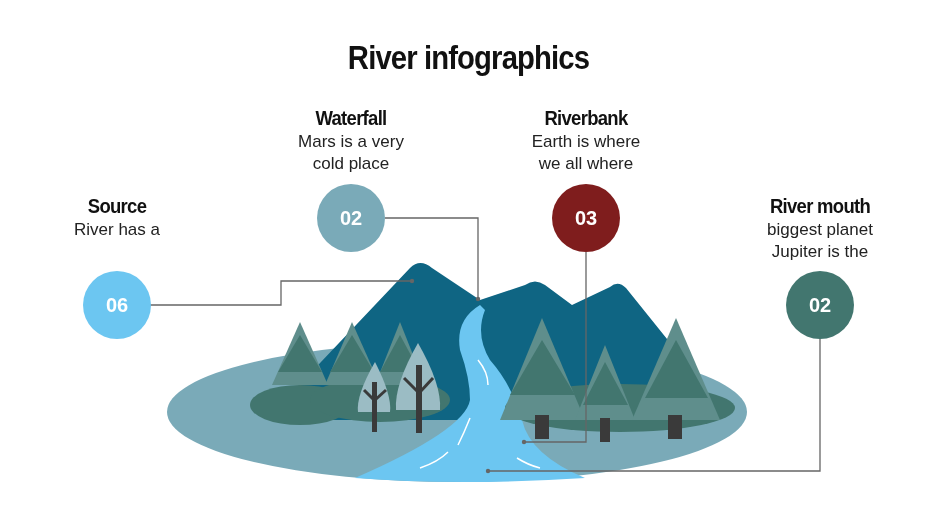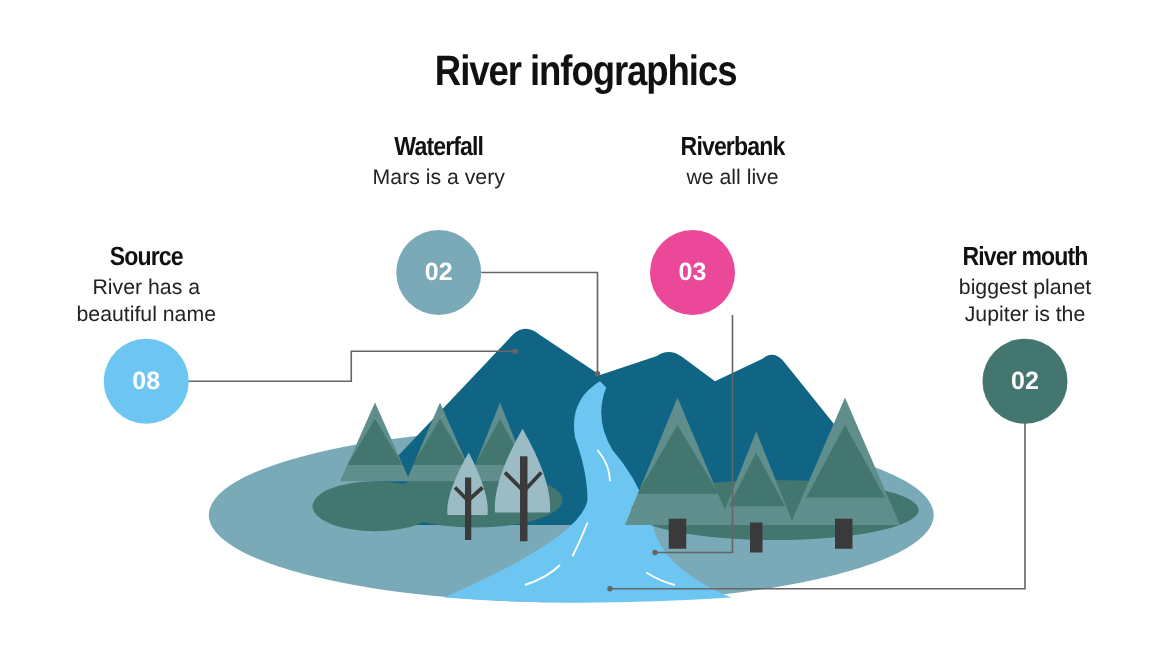--- a/index.html
+++ b/index.html
@@ -70,39 +70,40 @@
     <circle cx="412" cy="281" r="2.2"></circle>
     <circle cx="478" cy="299" r="2.2"></circle>
     <circle cx="524" cy="442" r="2.2"></circle>
     <circle cx="488" cy="471" r="2.2"></circle>
   </g>
 </svg>
 
 <div class="label" style="left:17px;top:193px;">
   <span class="h">Source</span>
   <span class="d">River has a</span>
-  <span class="d">beautiful name</span>
 </div>
 <div class="circle" style="left:83px;top:271px;background:#6cc6f1;">
-  <span>08</span>
+  <span>06</span>
 </div>
 
 <div class="label" style="left:251px;top:105px;text-align:center;">
   <span class="h">Waterfall</span>
   <span class="d">Mars is a very</span>
+  <span class="d">cold place</span>
 </div>
 <div class="circle" style="left:317px;top:184px;background:#7aaab8;">
   <span>02</span>
 </div>
 
 <div class="label" style="left:486px;top:105px;">
   <span class="h">Riverbank</span>
-  <span class="d">we all live</span>
+  <span class="d">Earth is where</span>
+  <span class="d">we all where</span>
 </div>
-<div class="circle" style="left:520px;top:184px;background:#ec4899;">
+<div class="circle" style="left:552px;top:184px;background:#7f1d1d;">
   <span>03</span>
 </div>
 
 <div class="label" style="left:720px;top:193px;">
   <span class="h">River mouth</span>
   <span class="d">biggest planet</span>
   <span class="d">Jupiter is the</span>
 </div>
 <div class="circle" style="left:786px;top:271px;background:#42766f;">
   <span>02</span>

